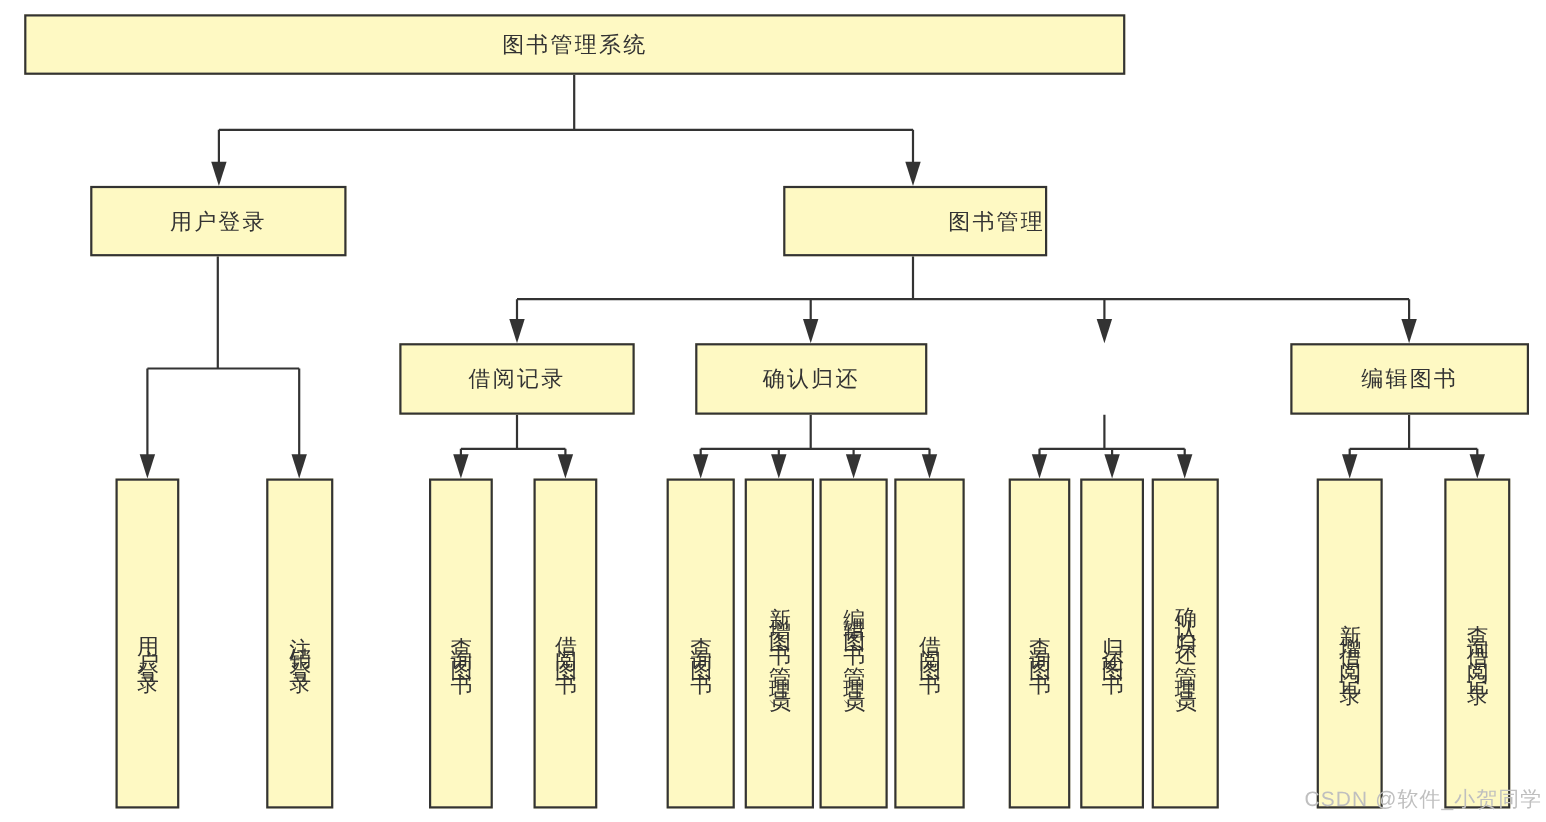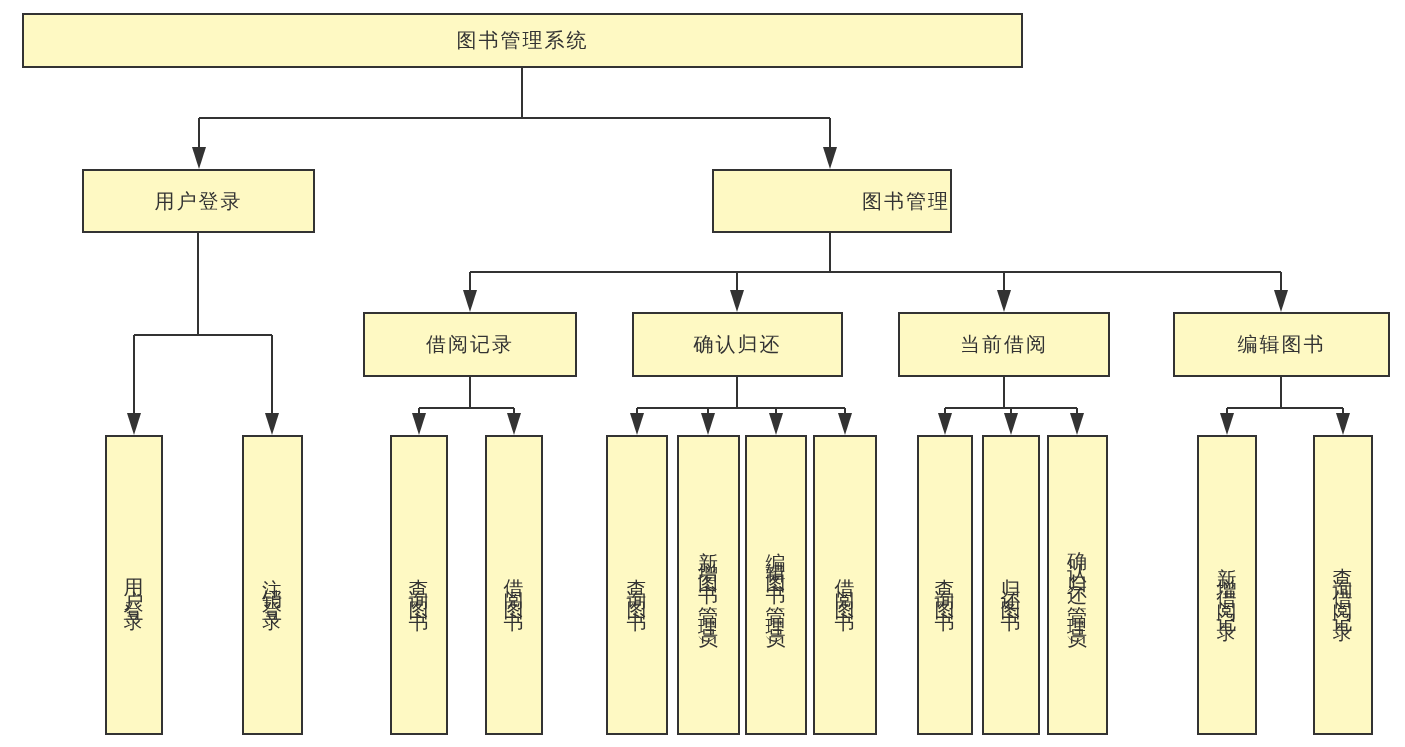--- a/index.html
+++ b/index.html
@@ -125,23 +125,20 @@
   <div class="node h" id="n-l2b">
     <span>图书管理</span>
   </div>
 
   <div class="node h" id="n-l3a">
     <span>借阅记录</span>
   </div>
   <div class="node h" id="n-l3b">
     <span>确认归还</span>
   </div>
-  <div class="node h" id="n-l3c">
-    <span>当前借阅</span>
-  </div>
   <div class="node h" id="n-l3d">
     <span>编辑图书</span>
   </div>
 
   <div class="node v" id="n-f1">
     <span>用户登录</span>
   </div>
   <div class="node v" id="n-f2">
     <span>注销登录</span>
   </div>
@@ -172,14 +169,15 @@
   <div class="node v" id="n-f11">
     <span>确认归还（管理员）</span>
   </div>
   <div class="node v" id="n-f12">
     <span>新增借阅记录</span>
   </div>
   <div class="node v" id="n-f13">
     <span>查询借阅记录</span>
   </div>
 
+  <div class="watermark">CSDN @软件_小贺同学</div>
 
 </div>
 
 </body></html>

